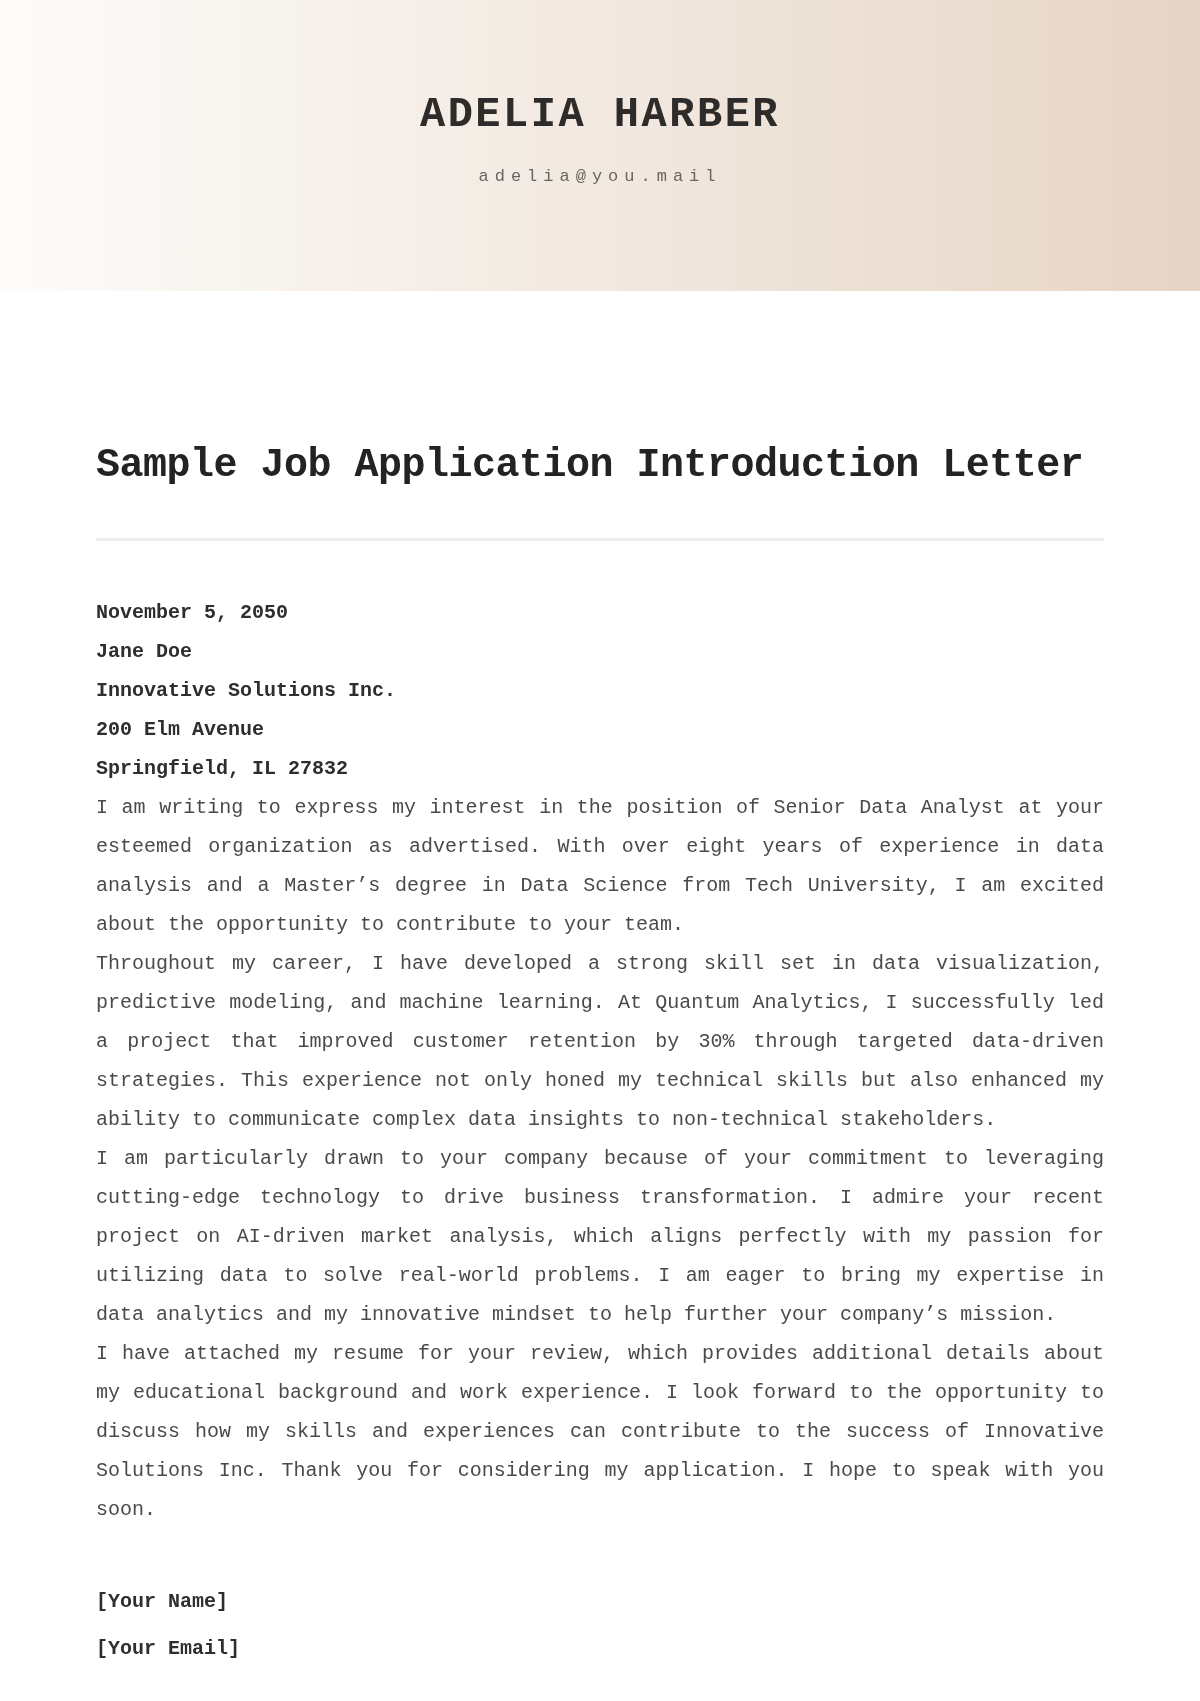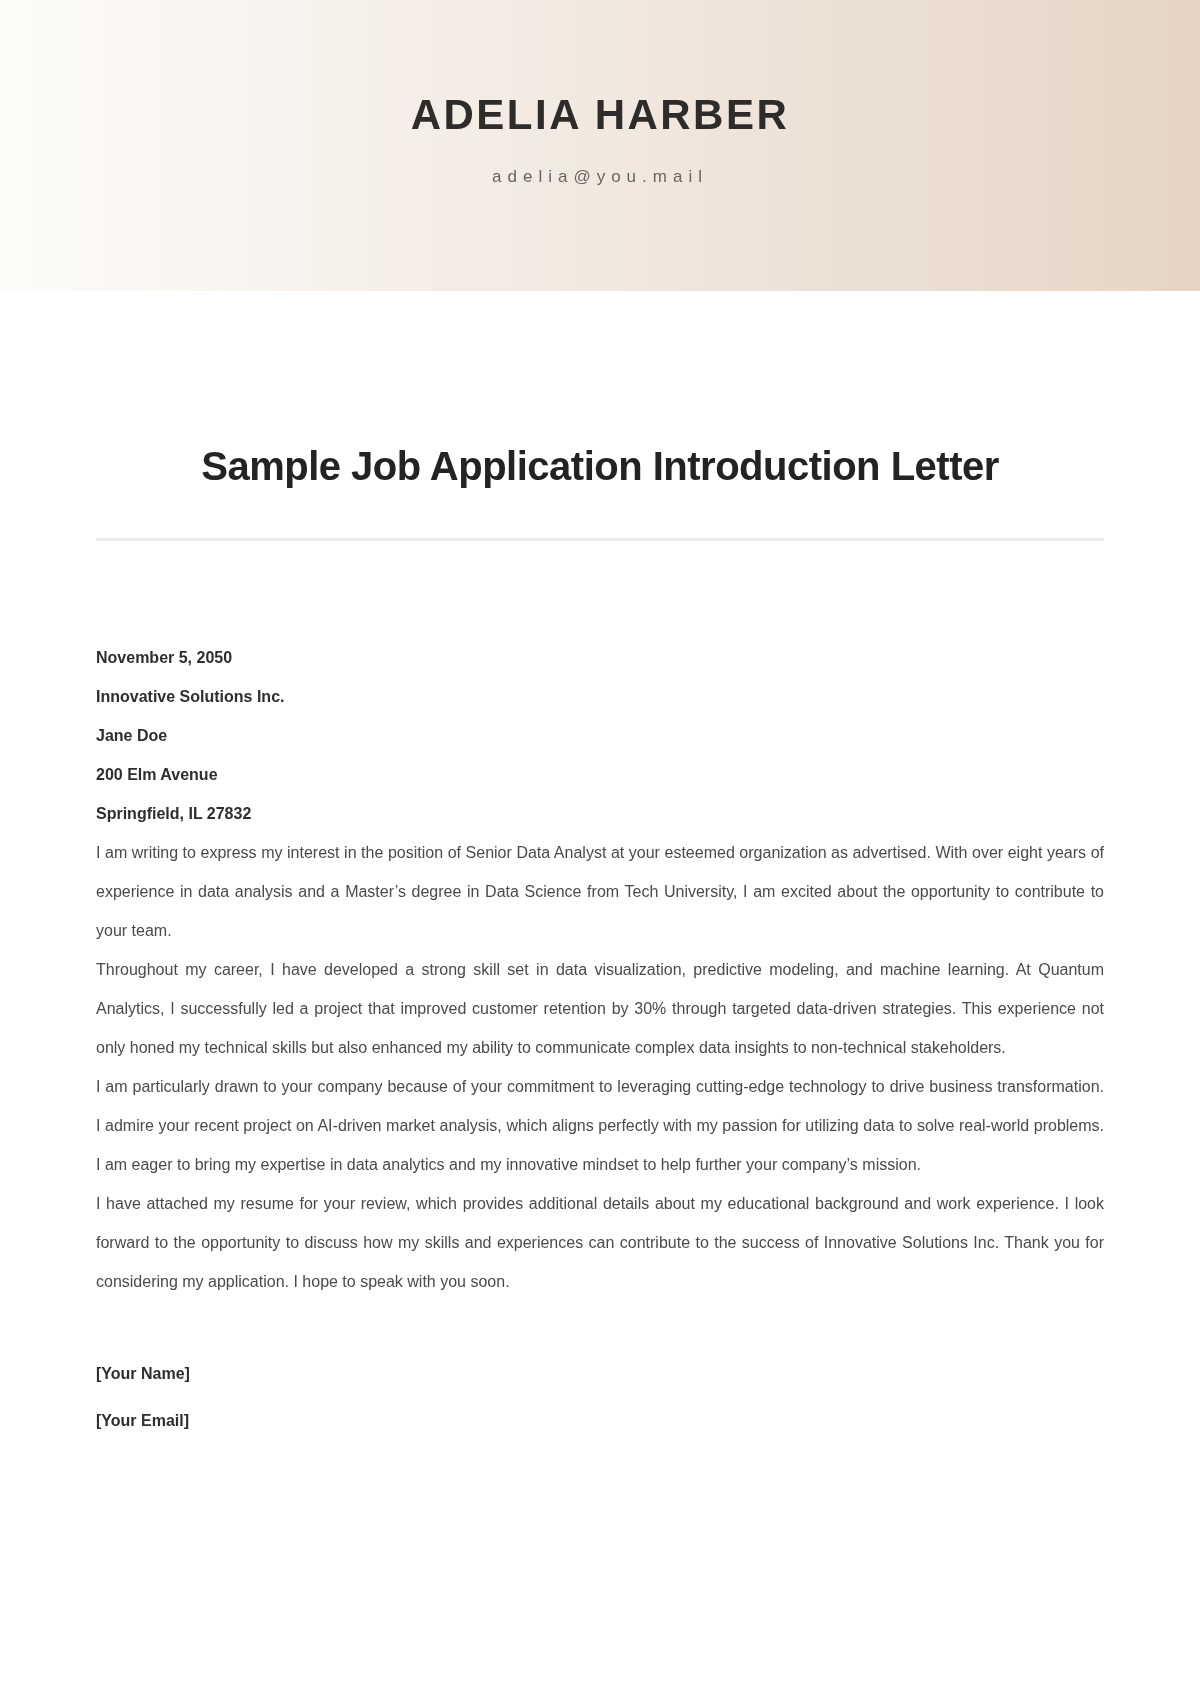--- a/index.html
+++ b/index.html
@@ -4,21 +4,21 @@
 <style>
   :root {
     --header-gradient-left: #fdfcfa;
     --header-gradient-right: #e6d5c6;
     --title-color: #232323;
     --body-text-color: #4a4a4a;
     --heading-text-color: #2e2e2e;
     --email-color: #6a645e;
     --divider-color: #efeeed;
   }
-  * { margin: 0; padding: 0; box-sizing: border-box; }
+  * { margin: 0; padding: 0; box-sizing: border-box; font-family: Liberation Mono, monospace; }
   html, body { background: #ffffff; }
   body {
     font-family: "Liberation Sans", "DejaVu Sans", sans-serif;
     width: 1200px;
   }
   .page {
     width: 1200px;
     height: 1701px;
     background: #ffffff;
     overflow: hidden;
@@ -46,36 +46,36 @@
     line-height: 17px;
     font-weight: 400;
     letter-spacing: 6px;
     color: var(--email-color);
   }
   .content {
     padding: 0 96px;
   }
   .doc-title {
     margin-top: 152px;
-    text-align: center;
+    text-align: left;
     font-size: 40px;
     line-height: 46px;
     font-weight: 700;
     letter-spacing: -0.5px;
     color: var(--title-color);
   }
   .divider {
     border: none;
     height: 3px;
     background: var(--divider-color);
     margin-top: 49px;
   }
   .letter {
-    margin-top: 97px;
-    font-size: 16px;
+    margin-top: 52px;
+    font-size: 20px;
     line-height: 39px;
     color: var(--body-text-color);
   }
   .addr-line {
     font-weight: 700;
     color: var(--heading-text-color);
   }
   .body-par {
     text-align: justify;
     text-justify: inter-word;
@@ -107,22 +107,22 @@
   <main class="content">
 
     <h1 class="doc-title">Sample Job Application Introduction Letter</h1>
 
     <hr class="divider">
 
     <section class="letter">
 
       <p class="addr-line">November 5, 2050</p>
 
+      <p class="addr-line">Jane Doe</p>
       <p class="addr-line">Innovative Solutions Inc.</p>
-      <p class="addr-line">Jane Doe</p>
       <p class="addr-line">200 Elm Avenue</p>
       <p class="addr-line">Springfield, IL 27832</p>
 
 
       <p class="body-par">I am writing to express my interest in the position of Senior Data Analyst at your esteemed organization as advertised. With over eight years of experience in data analysis and a Master’s degree in Data Science from Tech University, I am excited about the opportunity to contribute to your team.</p>
       <p class="body-par">Throughout my career, I have developed a strong skill set in data visualization, predictive modeling, and machine learning. At Quantum Analytics, I successfully led a project that improved customer retention by 30% through targeted data-driven strategies. This experience not only honed my technical skills but also enhanced my ability to communicate complex data insights to non-technical stakeholders.</p>
       <p class="body-par">I am particularly drawn to your company because of your commitment to leveraging cutting-edge technology to drive business transformation. I admire your recent project on AI-driven market analysis, which aligns perfectly with my passion for utilizing data to solve real-world problems. I am eager to bring my expertise in data analytics and my innovative mindset to help further your company’s mission.</p>
       <p class="body-par">I have attached my resume for your review, which provides additional details about my educational background and work experience. I look forward to the opportunity to discuss how my skills and experiences can contribute to the success of Innovative Solutions Inc. Thank you for considering my application. I hope to speak with you soon.</p>
 
 

